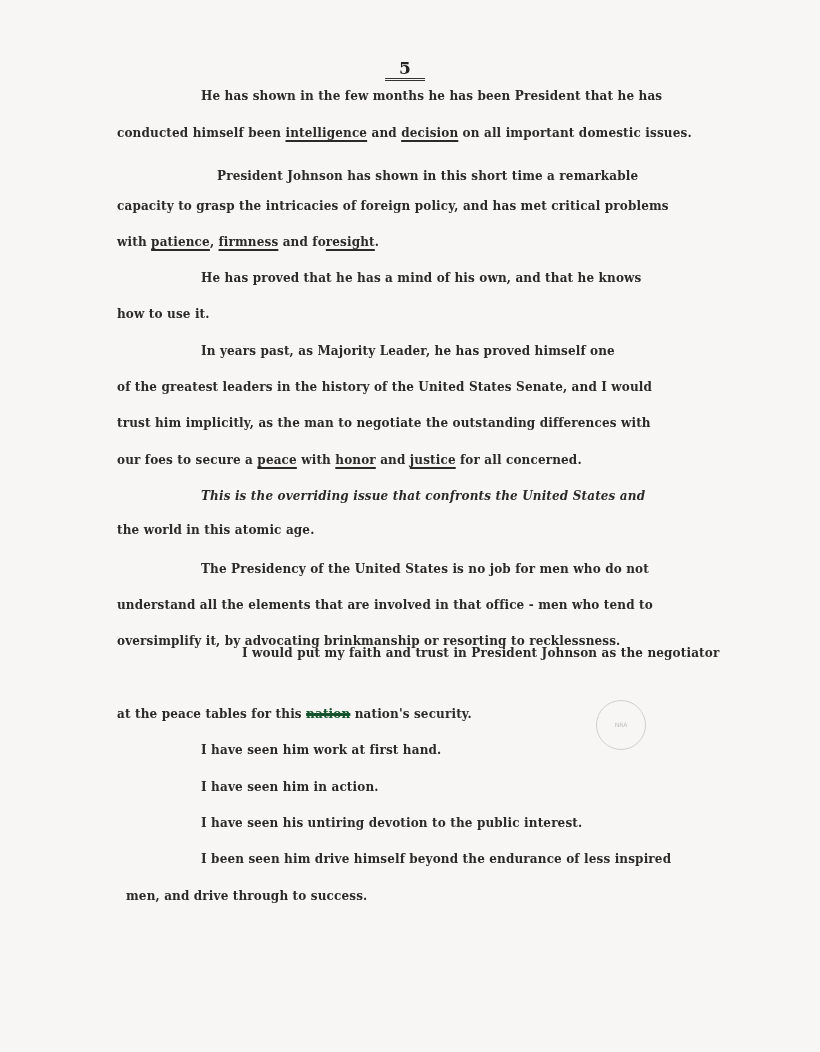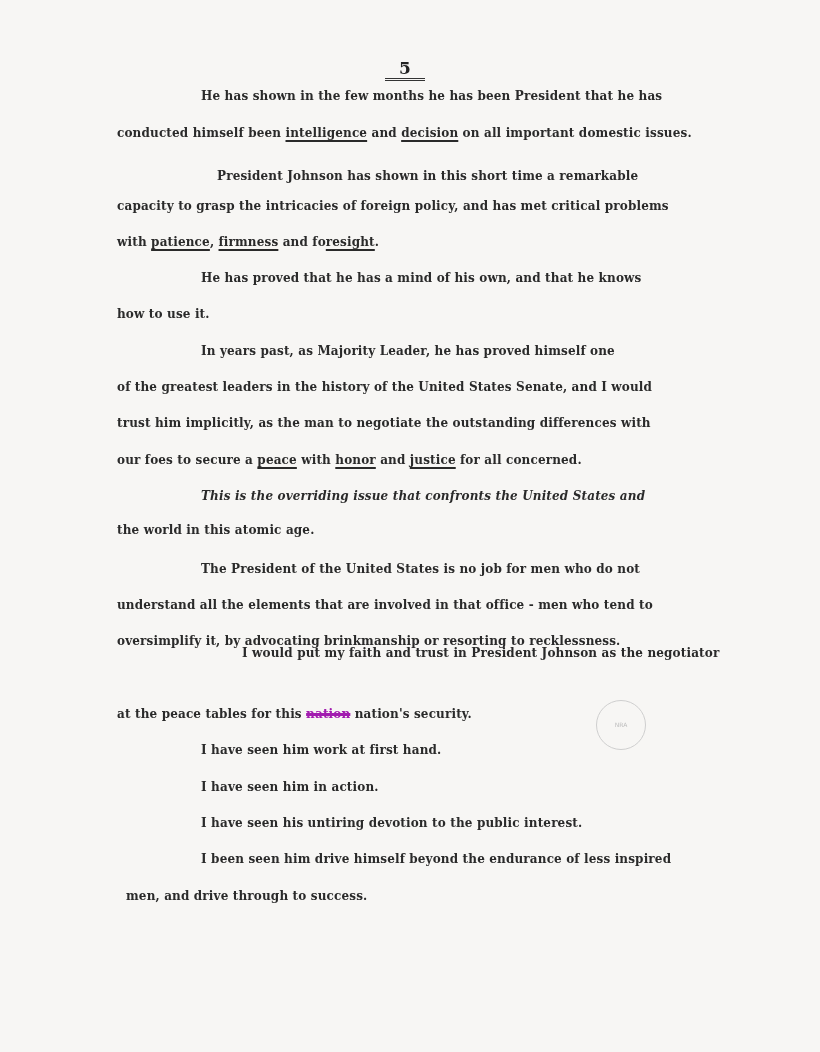--- a/index.html
+++ b/index.html
@@ -13,21 +13,21 @@
   .page-num {
     position: absolute; left: 385px; top: 58px; width: 40px;
     text-align: center; font-weight: bold; font-size: 17px;
     border-bottom: 3px double #333; line-height: 20px;
   }
   .line {
     position: absolute; font-size: 12px; font-weight: bold;
     white-space: nowrap; letter-spacing: 0.15px; color: #2a2a2a;
   }
   .u { text-decoration: underline; text-decoration-thickness: 2px; text-underline-offset: 3px; }
-  .strike { color: #a21caf; text-decoration: line-through; text-decoration-thickness: 3px; }
+  .strike { color: #14532d; text-decoration: line-through; text-decoration-thickness: 3px; }
   .stamp {
     position: absolute; left: 596px; top: 700px; width: 48px; height: 48px;
     border: 1px solid #cfcfcf; border-radius: 50%;
     font-size: 6px; color: #bdbdbd; text-align: center; line-height: 48px;
     font-family: "DejaVu Sans", sans-serif;
   }
 </style>
 </head>
 <body>
 
@@ -39,21 +39,21 @@
     <div class="line" style="top: 199px; left: 117px;"><span>capacity to grasp the intricacies of foreign policy, and has met critical problems</span></div>
     <div class="line" style="top: 235px; left: 117px; text-align: right;"><span>with </span><span class="u">patience</span><span>, </span><span class="u">firmness</span><span> and fo</span><span class="u">resight</span><span>.</span></div>
     <div class="line" style="top: 271px; left: 201px;"><span>He has proved that he has a mind of his own, and that he knows</span></div>
     <div class="line" style="top: 307px; left: 117px;"><span>how to use it.</span></div>
     <div class="line" style="top: 344px; left: 201px;"><span>In years past, as Majority Leader, he has proved himself one</span></div>
     <div class="line" style="top: 380px; left: 117px;"><span>of the greatest leaders in the history of the United States Senate, and I would</span></div>
     <div class="line" style="top: 416px; left: 117px;"><span>trust him implicitly, as the man to negotiate the outstanding differences with</span></div>
     <div class="line" style="top: 453px; left: 117px;"><span>our foes to secure a </span><span class="u">peace</span><span> with </span><span class="u">honor</span><span> and </span><span class="u">justice</span><span> for all concerned.</span></div>
     <div class="line" style="top: 489px; left: 201px; font-style: italic;"><span>This is the overriding issue that confronts the United States and</span></div>
     <div class="line" style="top: 523px; left: 117px;"><span>the world in this atomic age.</span></div>
-    <div class="line" style="top: 562px; left: 201px;"><span>The President of the United States is no job for men who do not</span></div>
+    <div class="line" style="top: 562px; left: 201px;"><span>The Presidency of the United States is no job for men who do not</span></div>
     <div class="line" style="top: 598px; left: 117px;"><span>understand all the elements that are involved in that office - men who tend to</span></div>
     <div class="line" style="top: 634px; left: 117px;"><span>oversimplify it, by advocating brinkmanship or resorting to recklessness.</span></div>
     <div class="line" style="top: 646px; left: 201px; margin-left: 41px;"><span>I would put my faith and trust in President Johnson as the negotiator</span></div>
     <div class="line" style="top: 707px; left: 117px;"><span>at the peace tables for this </span><span class="strike">nation</span><span>  nation's security.</span></div>
     <div class="line" style="top: 743px; left: 201px;"><span>I have seen him work at first hand.</span></div>
     <div class="line" style="top: 780px; left: 201px;"><span>I have seen him in action.</span></div>
     <div class="line" style="top: 816px; left: 201px;"><span>I have seen his untiring devotion to the public interest.</span></div>
     <div class="line" style="top: 852px; left: 201px;"><span>I been seen him drive himself beyond the endurance of less inspired</span></div>
     <div class="line" style="top: 889px; left: 126px;"><span>men, and drive through to success.</span></div>
   </div>

